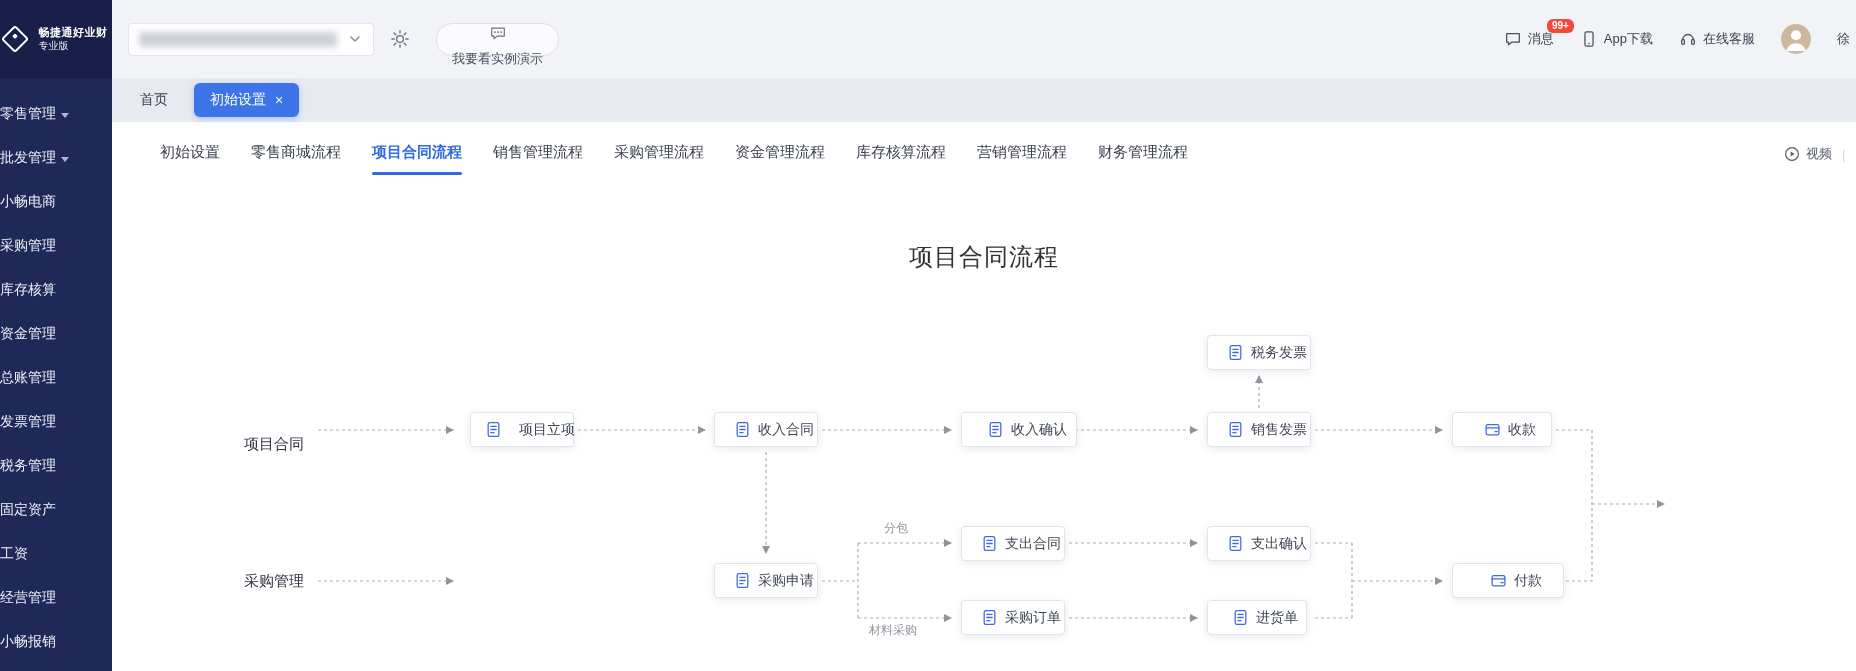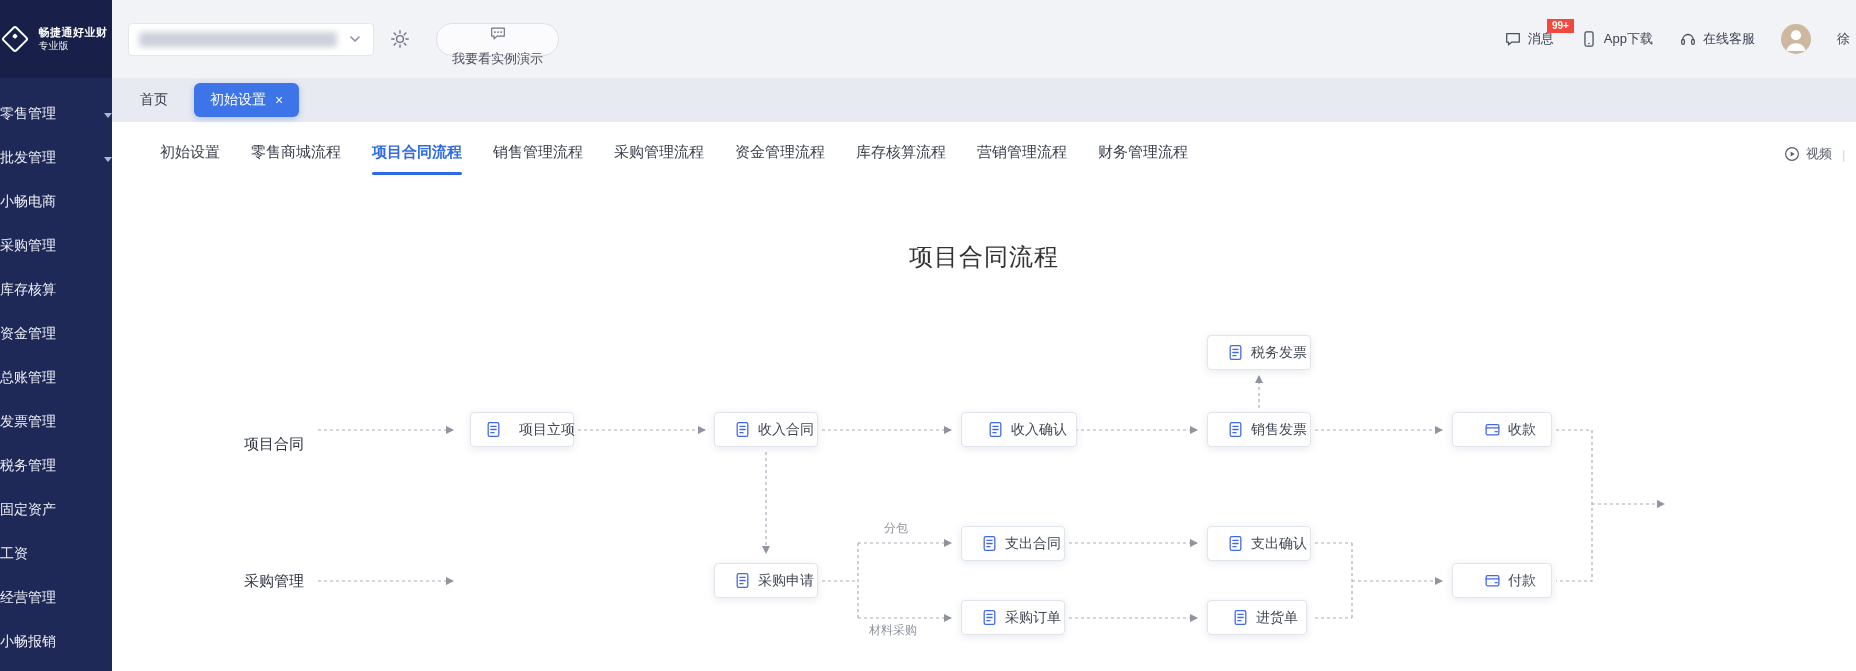--- a/index.html
+++ b/index.html
@@ -35,21 +35,21 @@
   .icon20{width:20px;height:20px;display:block;flex:none;}
   .gear-btn{margin-left:16px;cursor:pointer;display:flex;}
   .demo-pill{
     margin-left:26px;height:31px;border:1px solid #dde0e8;border-radius:16px;background:#fbfbfd;
     display:flex;align-items:center;gap:8px;padding:0 15px;font-size:13px;color:#4a4f5c;cursor:pointer;flex-direction:column;
   }
   .topbar-right{margin-left:auto;display:flex;align-items:center;gap:26px;padding-right:6px;font-size:13px;color:#3c4150;}
   .tb-item{position:relative;display:flex;align-items:center;gap:6px;cursor:pointer;white-space:nowrap;}
   .tb-badge{
     position:absolute;top:-11px;right:-20px;background:#f5483d;color:#fff;font-size:10px;
-    line-height:14px;padding:0 5px;border-radius:0;font-weight:bold;
+    line-height:14px;padding:0 5px;border-radius:6px;font-weight:bold;
   }
   .avatar{width:30px;height:30px;border-radius:50%;background:#cdb89f;overflow:hidden;flex:none;cursor:pointer;}
   .uname{white-space:nowrap;}
 
   
   .tabrow{
     position:absolute;left:112px;top:78px;right:0;height:44px;background:#e8eaf1;
     display:flex;align-items:center;padding-left:12px;box-sizing:border-box;z-index:3;
   }
   .wtab{
@@ -58,21 +58,21 @@
   }
   .wtab.active{background:#3d74e8;color:#fff;box-shadow:0 2px 6px rgba(61,116,232,.35);}
   .wtab-close{margin-left:9px;font-size:14px;opacity:.92;cursor:pointer;}
 
   
   .sidebar{
     position:absolute;left:0;top:78px;width:112px;bottom:0;background:#1f2957;
     padding-top:14px;box-sizing:border-box;z-index:5;
   }
   .side-item{
-    height:44px;display:flex;align-items:center;justify-content:space-between;gap:5px;
+    height:44px;display:flex;align-items:center;justify-content:flex-start;gap:5px;
     color:#eef0f8;font-size:14px;cursor:pointer;
   }
   .side-caret{width:0;height:0;border-left:4px solid transparent;border-right:4px solid transparent;border-top:5px solid #aeb6d6;margin-top:2px;}
 
   
   .content{
     position:absolute;left:112px;top:122px;right:0;bottom:0;background:#fff;
     border-top-left-radius:8px;z-index:2;
   }
   .ftabs{
@@ -376,21 +376,21 @@
       </div>
       <div class="fnode" style="left: 1207px; top: 600px; width: 100px;">
         <span class="nicon">
           <svg viewBox="0 0 16 16" fill="none" stroke="#4368e6" stroke-width="1.2" stroke-linecap="round" stroke-linejoin="round">
             <rect x="3" y="1.5" width="10" height="13" rx="1.5"></rect>
             <path d="M5.5 5h5M5.5 8h5M5.5 11h3"></path>
           </svg>
         </span>
         <span class="nlabel">进货单</span>
       </div>
-      <div class="fnode" style="left: 1452px; top: 563px; width: 100px;">
+      <div class="fnode" style="left: 1452px; top: 563px; width: 112px;">
         <span class="nicon">
           <svg viewBox="0 0 16 16" fill="none" stroke="#4368e6" stroke-width="1.2" stroke-linecap="round" stroke-linejoin="round">
             <rect x="2" y="3.5" width="12" height="9.5" rx="1.5"></rect>
             <path d="M2 6.5h12M10.5 10h2"></path>
           </svg>
         </span>
         <span class="nlabel">付款</span>
       </div>
     </div>
 

